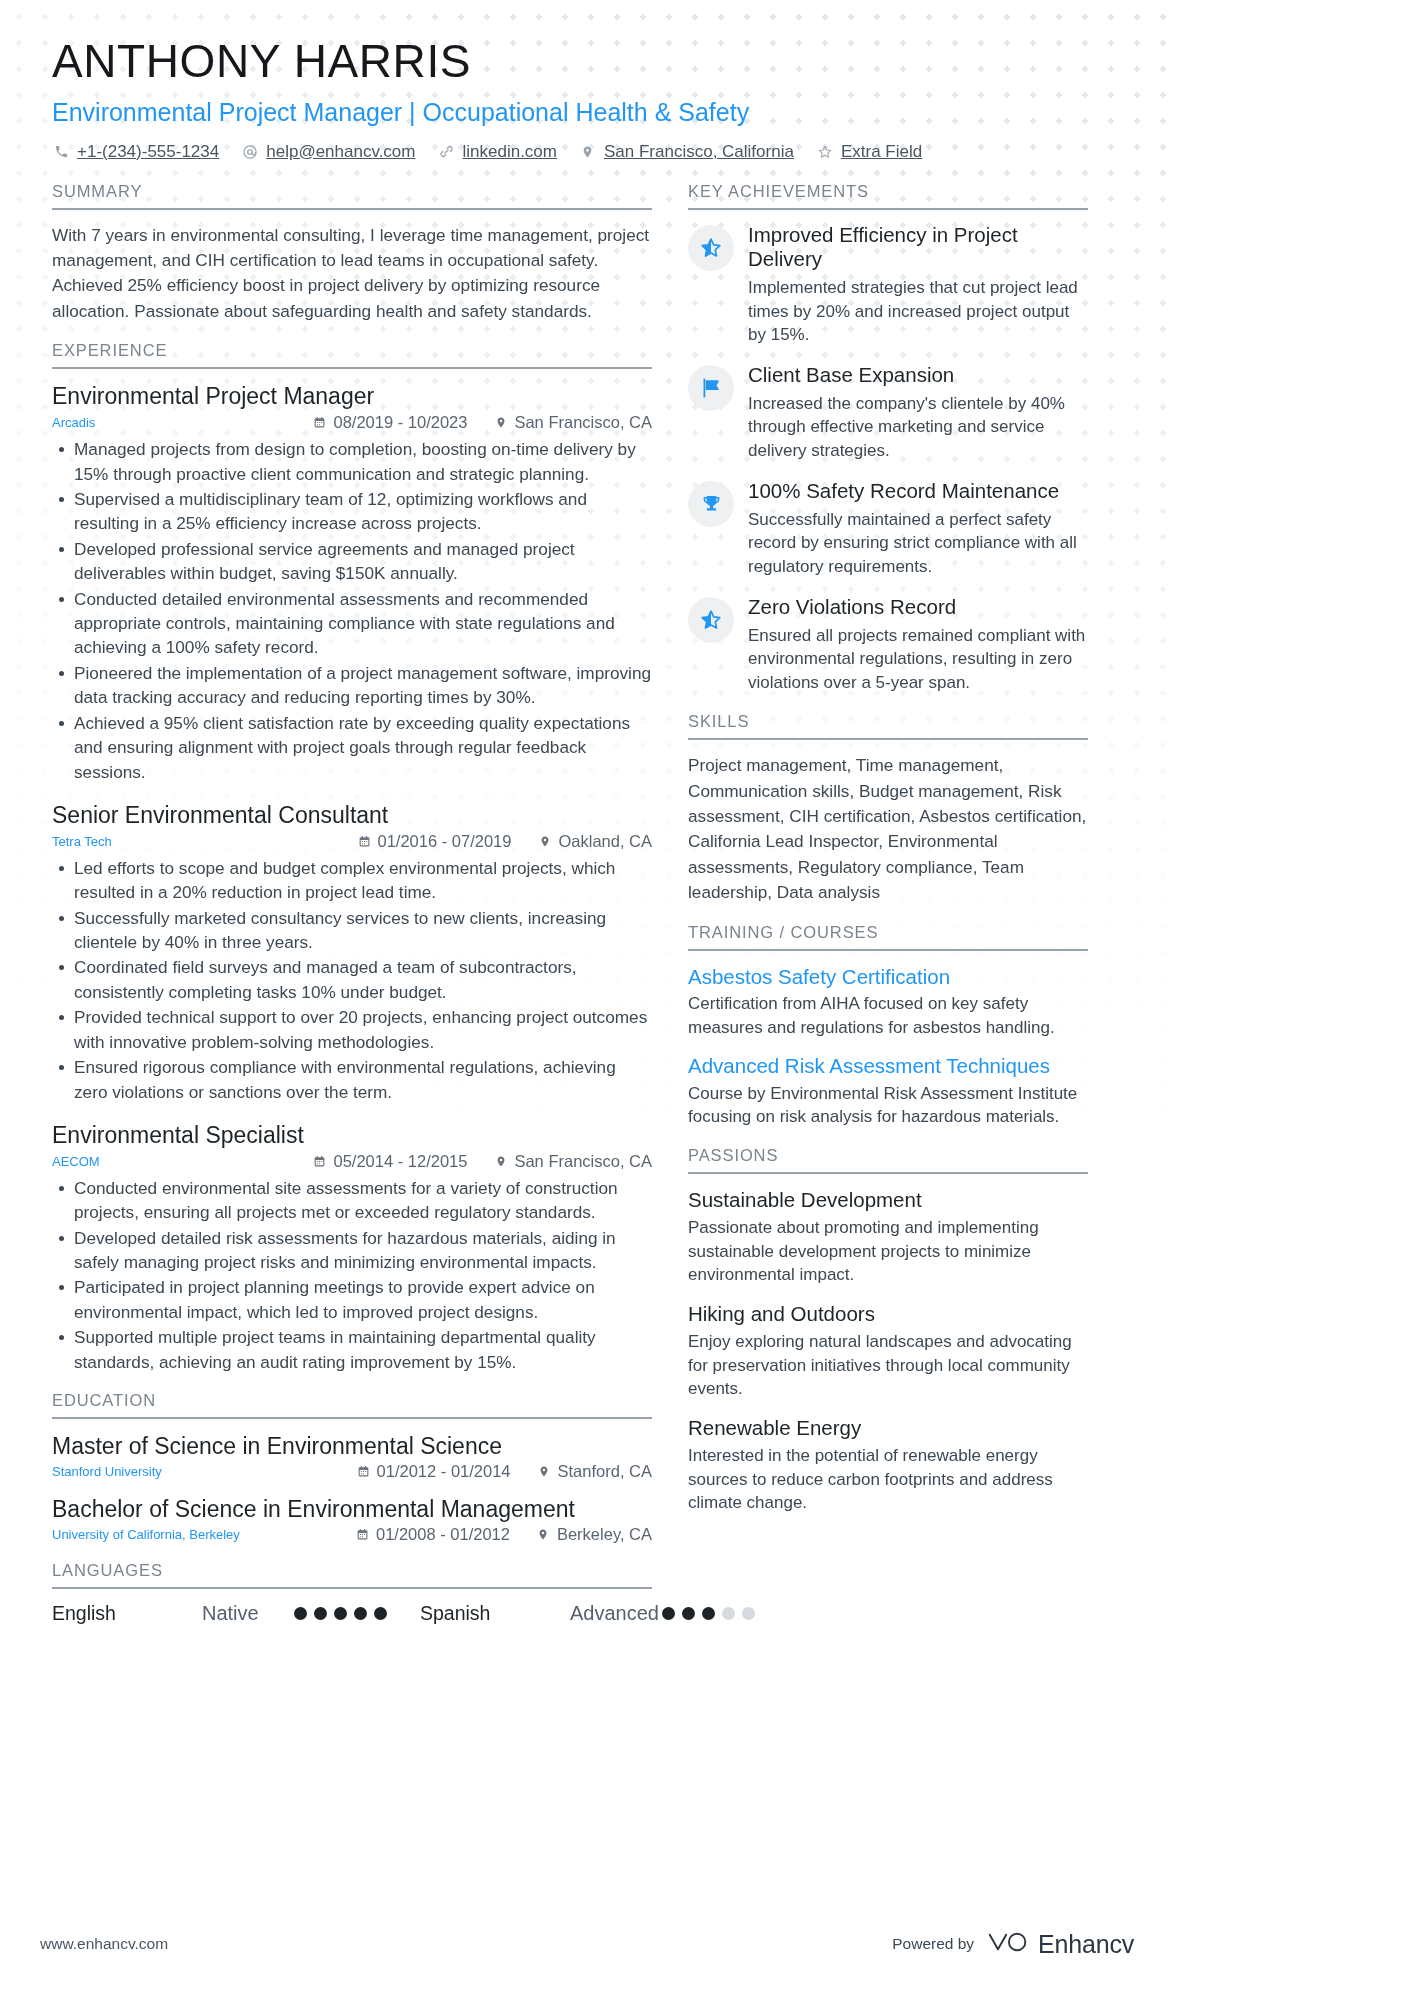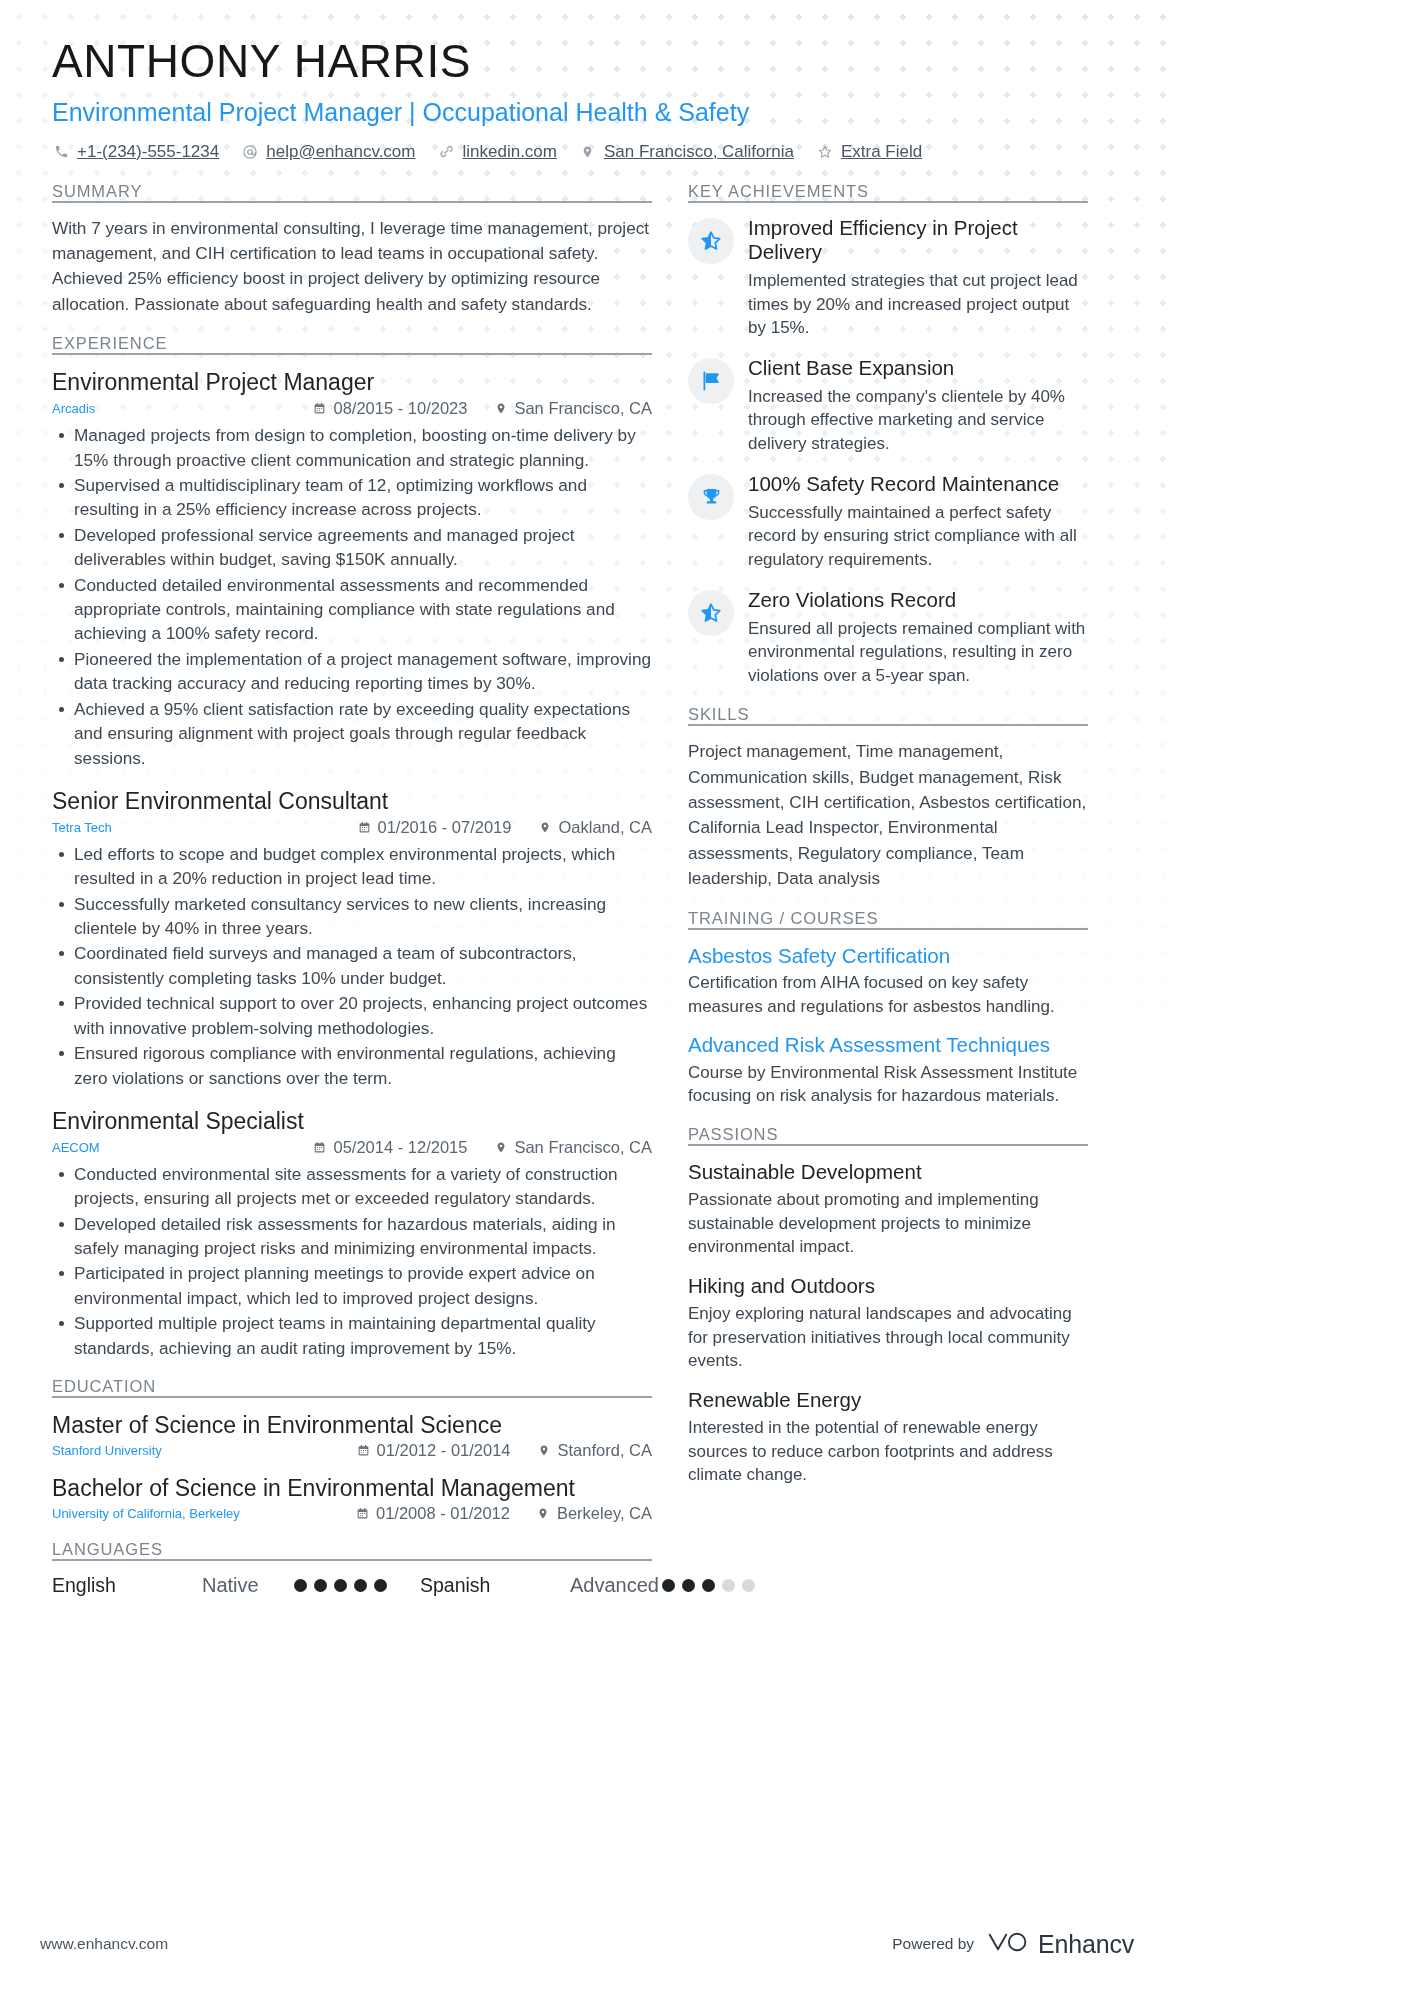--- a/index.html
+++ b/index.html
@@ -101,20 +101,21 @@
   .col-gap   { width: 36px; flex: 0 0 36px; }
   .col-right { width: 400px; flex: 0 0 400px; }
 
   
   .sec-title {
     font-size: 16.5px;
     letter-spacing: 0.9px;
     color: #7b848d;
     font-weight: 400;
     text-transform: uppercase;
+    padding-bottom: 7px;
     border-bottom: 2px solid #9aa2ab;
     margin-bottom: 13px;
   }
   .sec { margin-bottom: 17px; }
 
   .body-text {
     font-size: 17.2px;
     line-height: 1.48;
     color: #3d4852;
   }
@@ -399,21 +400,21 @@
             <div class="entry-title">Environmental Project Manager</div>
             <div class="entry-meta">
               <span class="entry-org">Arcadis</span>
               <span class="meta-spacer"></span>
               <span class="meta-piece">
                 <span class="mi">
                   <svg width="13" height="13" viewBox="0 0 24 24" fill="currentColor">
                       <path d="M7 2v2H5.5A2.5 2.5 0 0 0 3 6.5V19a2 2 0 0 0 2 2h14a2 2 0 0 0 2-2V6.5A2.5 2.5 0 0 0 18.5 4H17V2h-2v2H9V2H7zm-2 7h14v10H5V9zm2 2v2h2v-2H7zm4 0v2h2v-2h-2zm4 0v2h2v-2h-2zM7 15v2h2v-2H7zm4 0v2h2v-2h-2z"></path>
                     </svg>
                 </span>
-                <span>08/2015 - 10/2023</span>
+                <span>08/2019 - 10/2023</span>
               </span>
               <span class="meta-piece">
                 <span class="mi">
                   <svg width="12" height="15" viewBox="0 0 24 24" fill="currentColor">
                       <path d="M12 2C8.1 2 5 5.1 5 9c0 5.2 7 13 7 13s7-7.8 7-13c0-3.9-3.1-7-7-7zm0 9.5A2.5 2.5 0 1 1 12 6.5a2.5 2.5 0 0 1 0 5z"></path>
                     </svg>
                 </span>
                 <span>San Francisco, CA</span>
               </span>
             </div>

